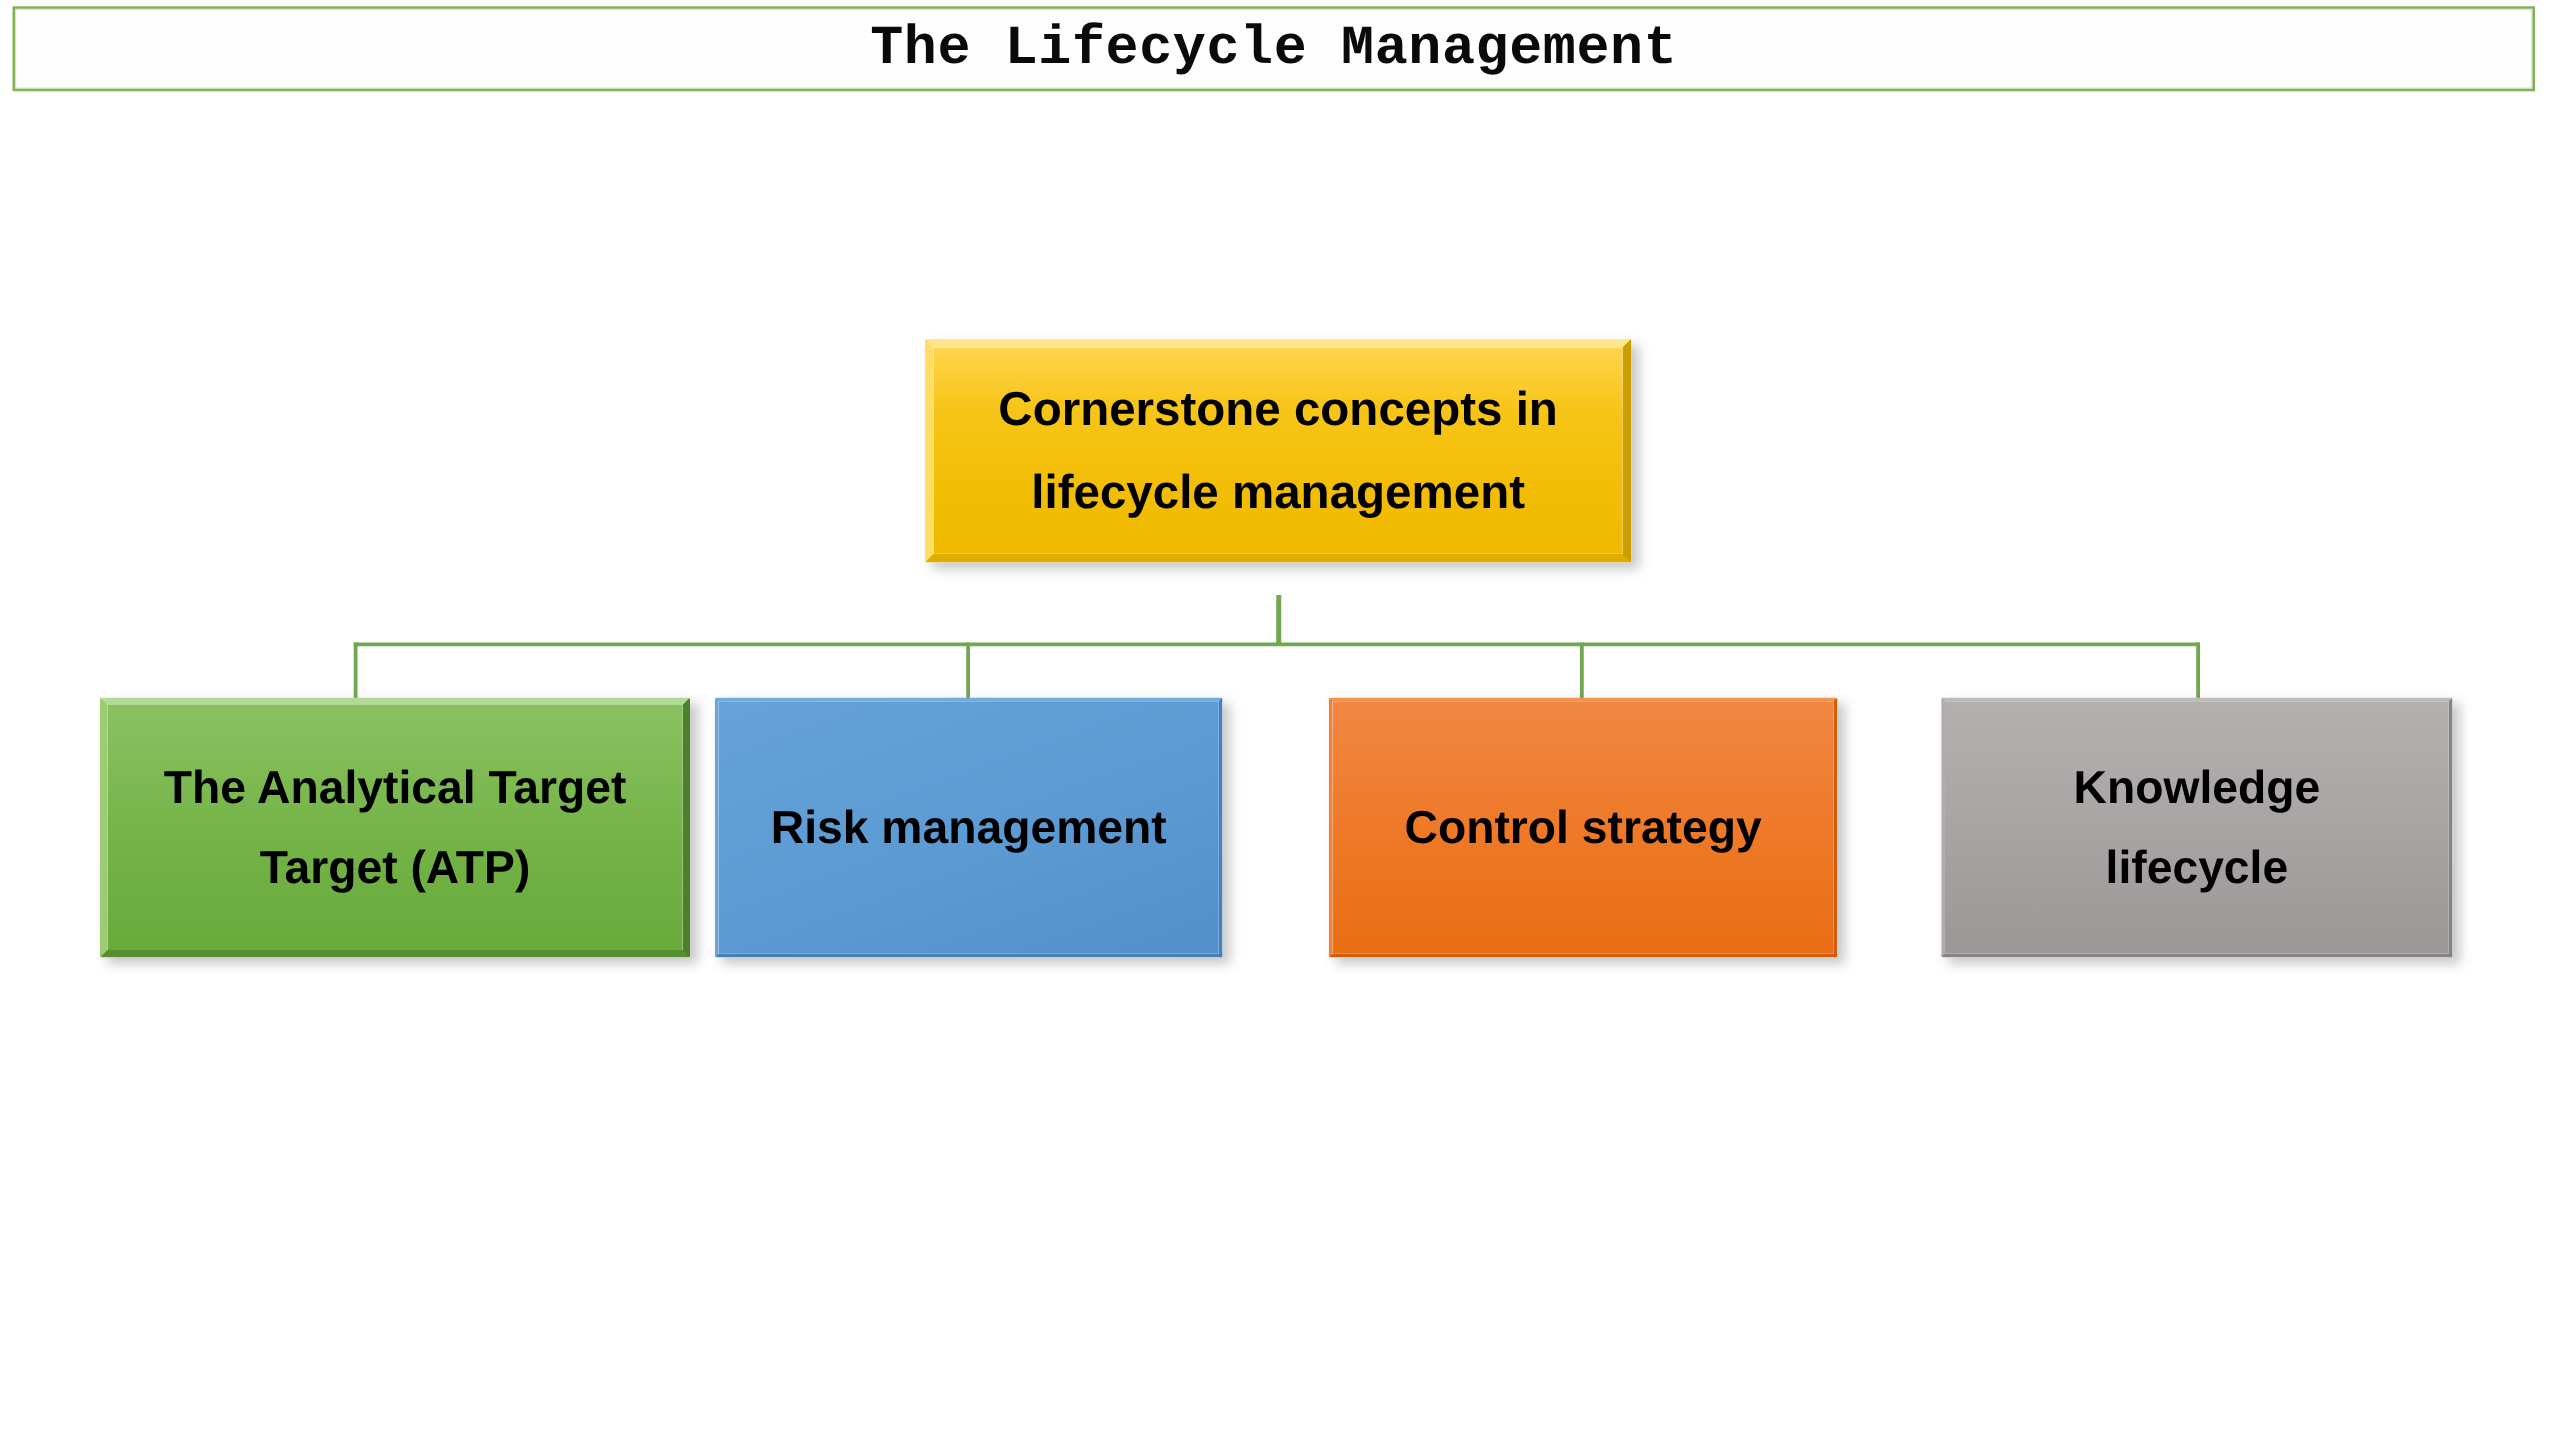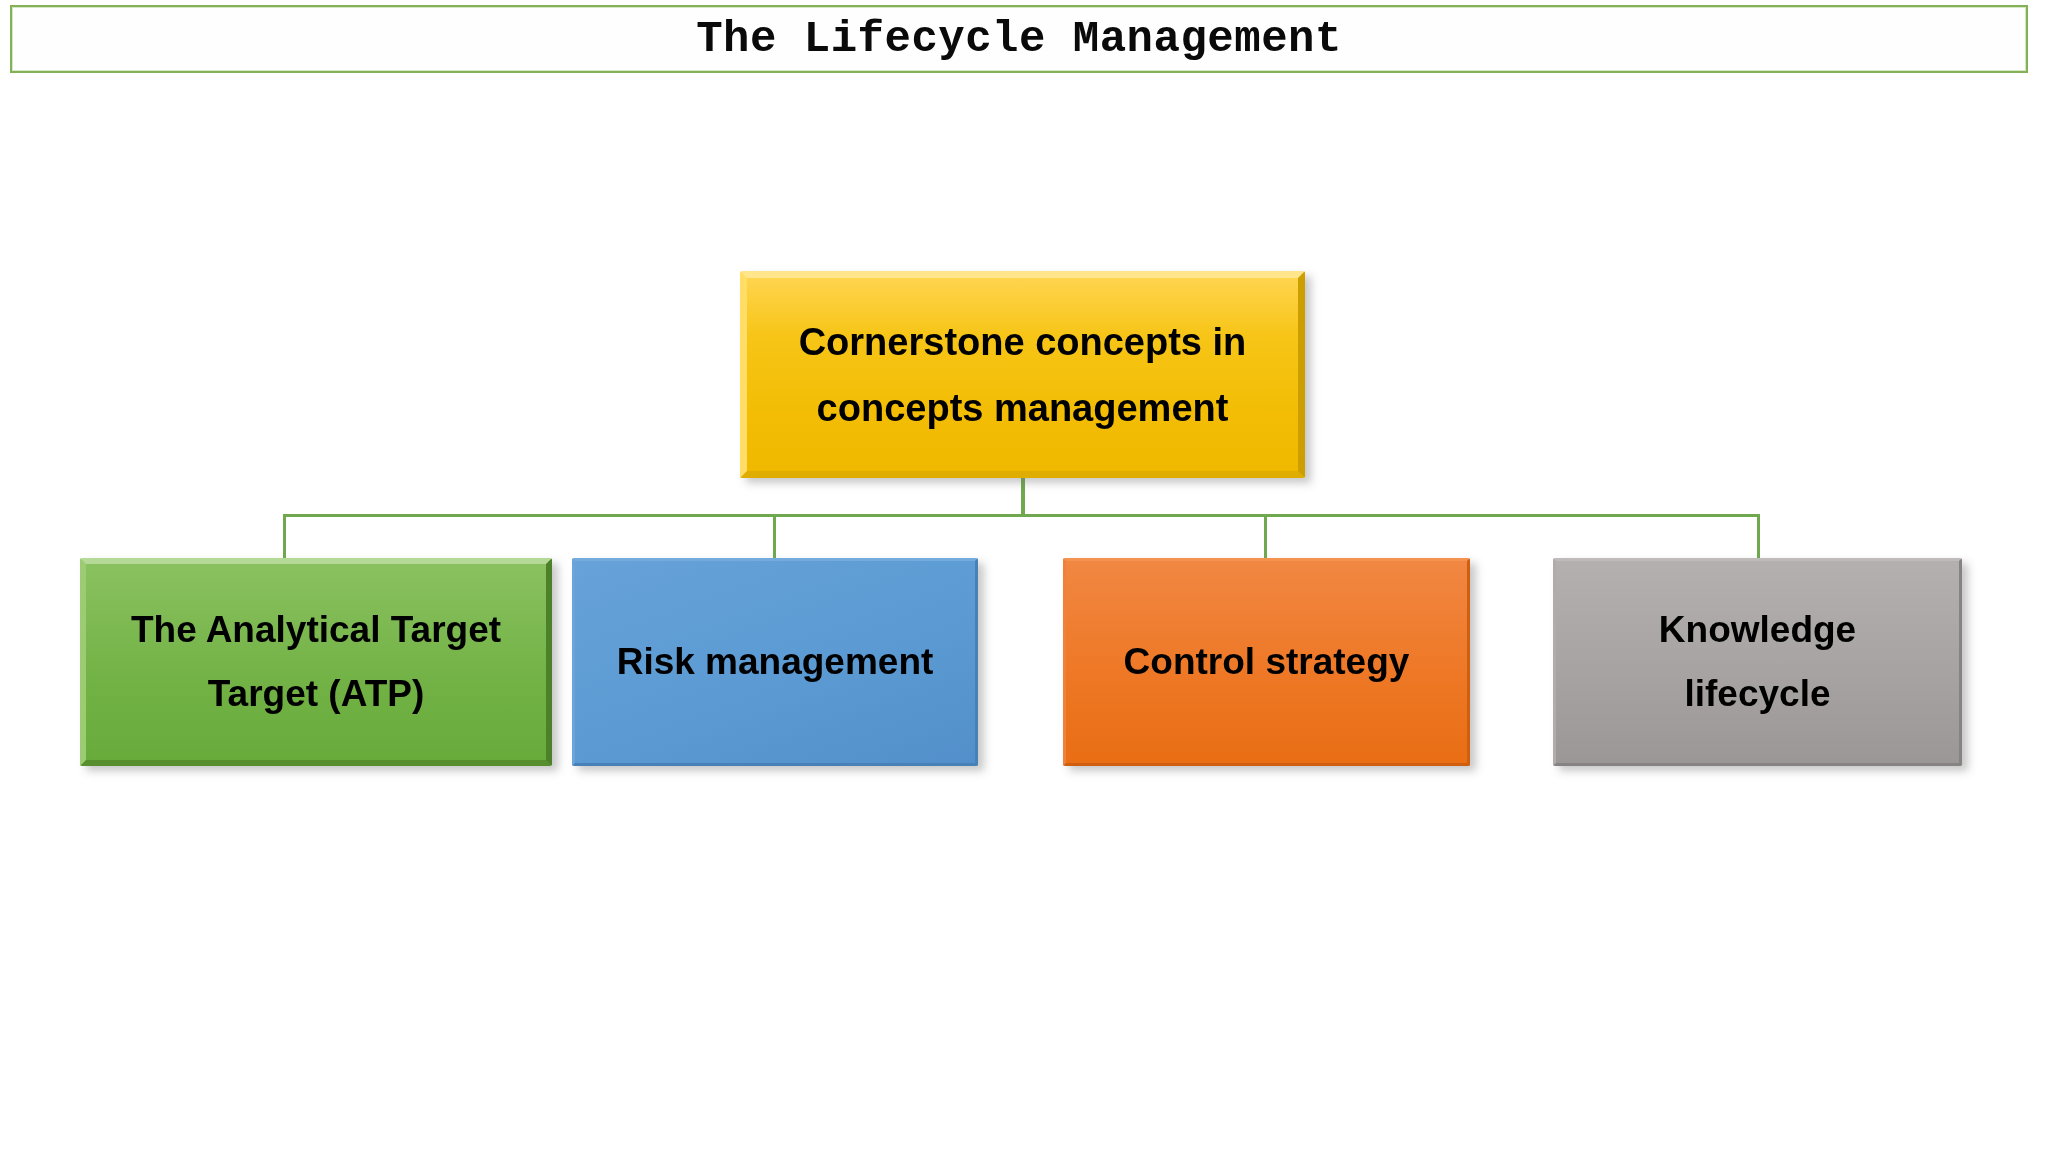--- a/index.html
+++ b/index.html
@@ -62,21 +62,21 @@
     color: #000;
     font-weight: bold;
     box-shadow: 6px 5px 9px rgba(110,110,110,0.38);
     border-radius: 2px;
   }
   .node .line {
     display: block;
   }
 
   .node-root {
-    left: 740px; top: 271px; width: 565px; height: 207px;
+    left: 740px; top: 271px; width: 565px; height: 179px;
     background: linear-gradient(180deg, #FFD44E 0%, #F7C517 30%, #F2BD04 70%, #EFB900 100%);
     border-style: solid;
     border-width: 7px;
     border-top-color:    #FFE68C;
     border-left-color:   #FFDD66;
     border-right-color:  #CC9E00;
     border-bottom-color: #DFAC00;
     font-size: 38px;
   }
   .node-root .line { line-height: 66px; }
@@ -136,21 +136,21 @@
 
   <div class="connector conn-root-stub"></div>
   <div class="connector conn-horizontal"></div>
   <div class="connector conn-stub-atp"></div>
   <div class="connector conn-stub-risk"></div>
   <div class="connector conn-stub-ctrl"></div>
   <div class="connector conn-stub-knw"></div>
 
   <div class="node node-root">
     <span class="line">Cornerstone concepts in</span>
-    <span class="line">concepts management</span>
+    <span class="line">lifecycle management</span>
   </div>
 
   <div class="node node-child node-atp">
     <span class="line">The Analytical Target</span>
     <span class="line">Target (ATP)</span>
   </div>
 
   <div class="node node-child node-risk">
     <span class="line">Risk management</span>
   </div>

